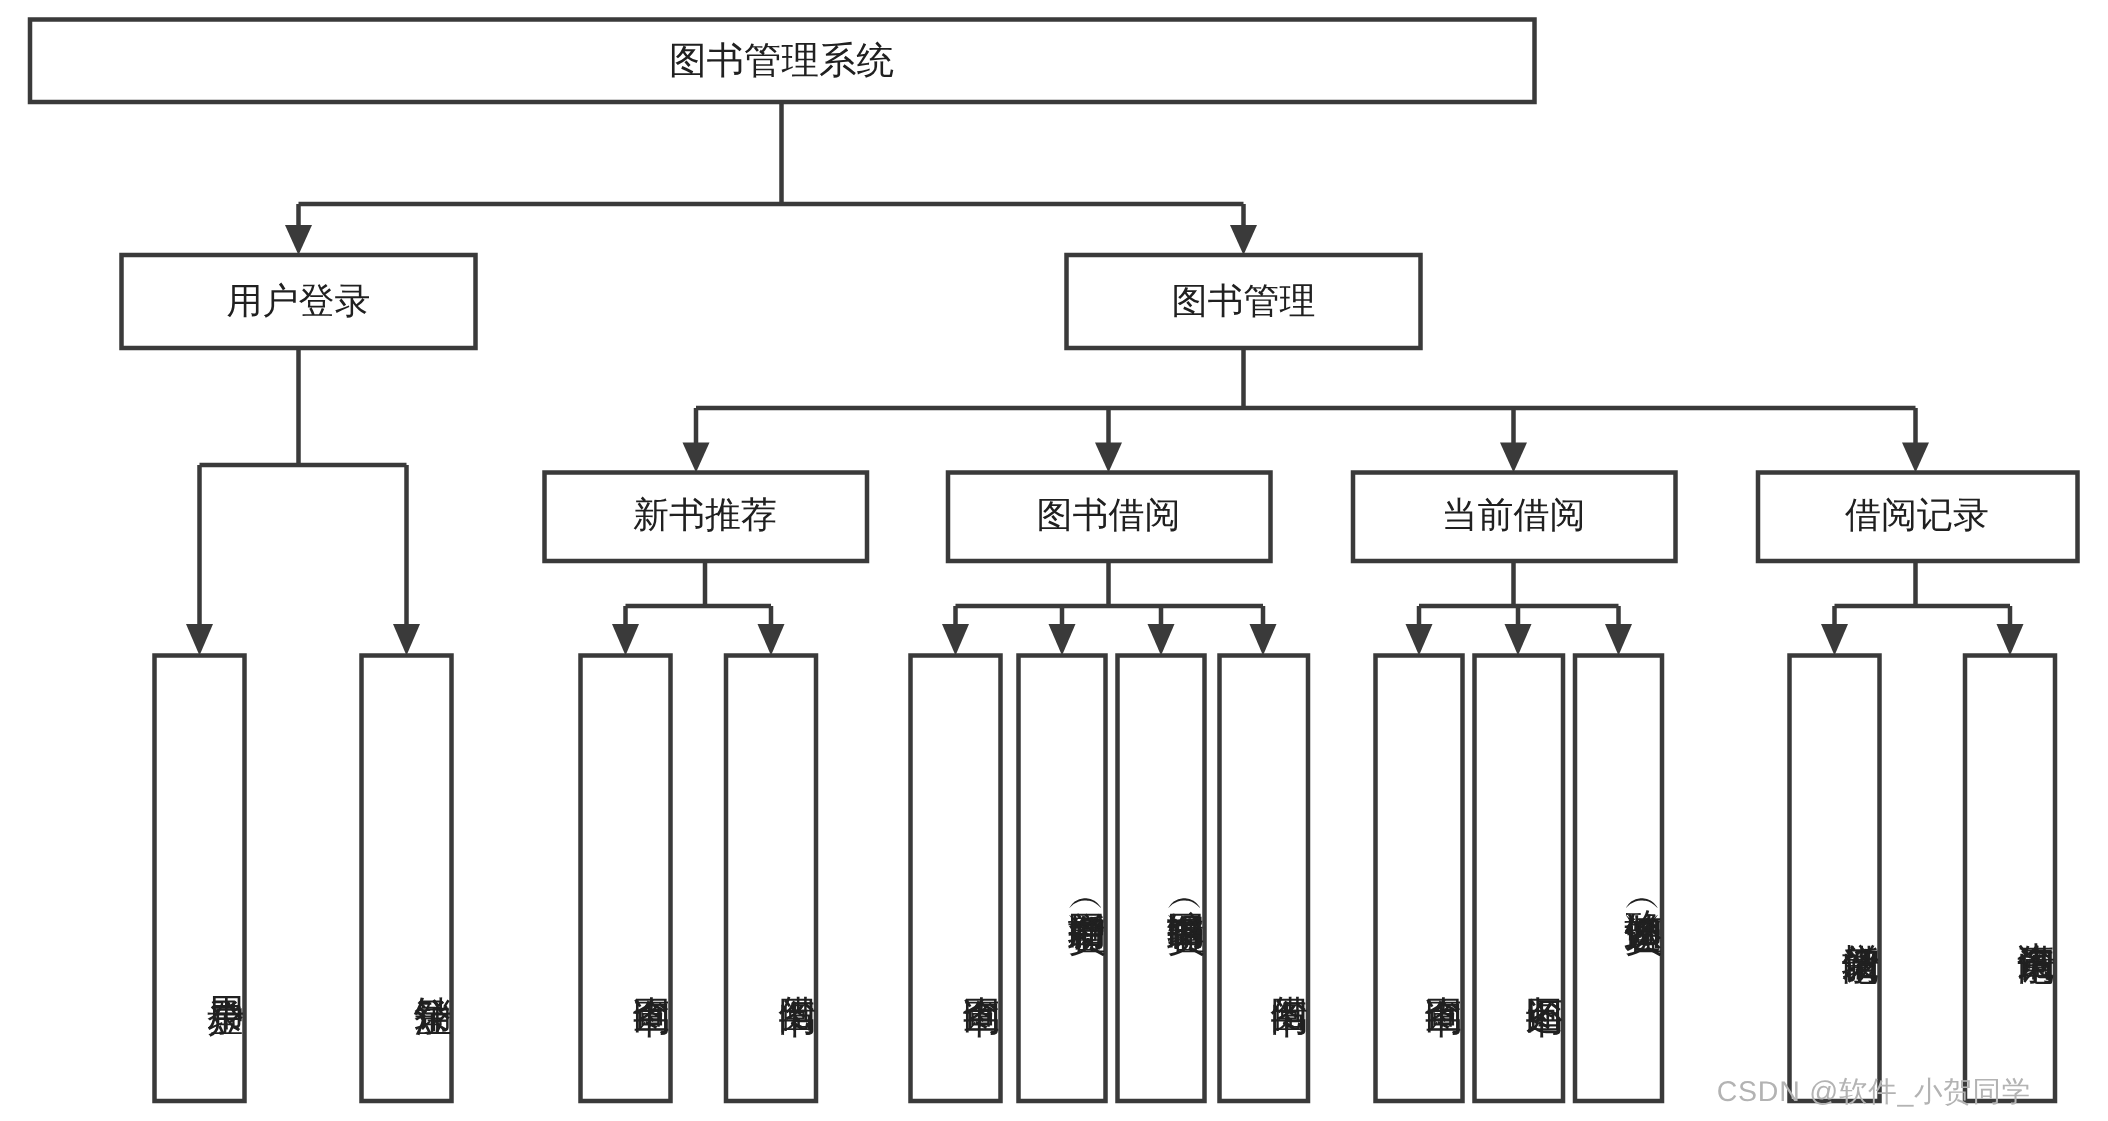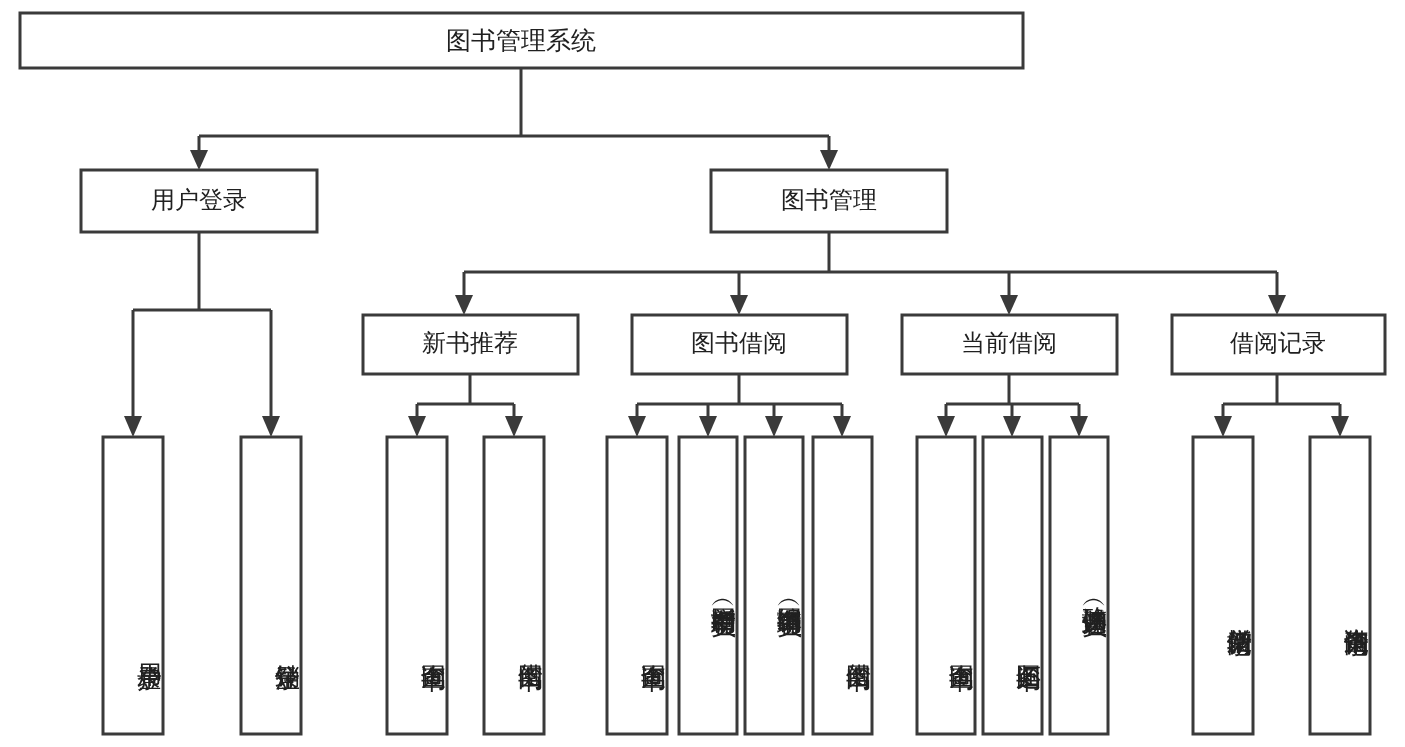--- a/index.html
+++ b/index.html
@@ -183,13 +183,14 @@
   <div class="leaf-label" style="left:745px; top:437px; width:58px; height:297px; padding-top:6px;">编辑图书（管理员）</div>
   <div class="leaf-label" style="left:813px; top:437px; width:59px; height:297px; padding-top:60px;">借阅图书</div>
 
   <div class="leaf-label" style="left:917px; top:437px; width:58px; height:297px; padding-top:60px;">查询图书</div>
   <div class="leaf-label" style="left:983px; top:437px; width:59px; height:297px; padding-top:60px;">归还图书</div>
   <div class="leaf-label" style="left:1050px; top:437px; width:58px; height:297px; padding-top:6px;">确认归还（管理员）</div>
 
   <div class="leaf-label" style="left:1193px; top:437px; width:60px; height:297px; padding-top:25px;">新增借阅记录</div>
   <div class="leaf-label" style="left:1310px; top:437px; width:60px; height:297px; padding-top:25px;">查询借阅记录</div>
 
+  <div class="watermark">CSDN @软件_小贺同学</div>
 </div>
 
 </body></html>

